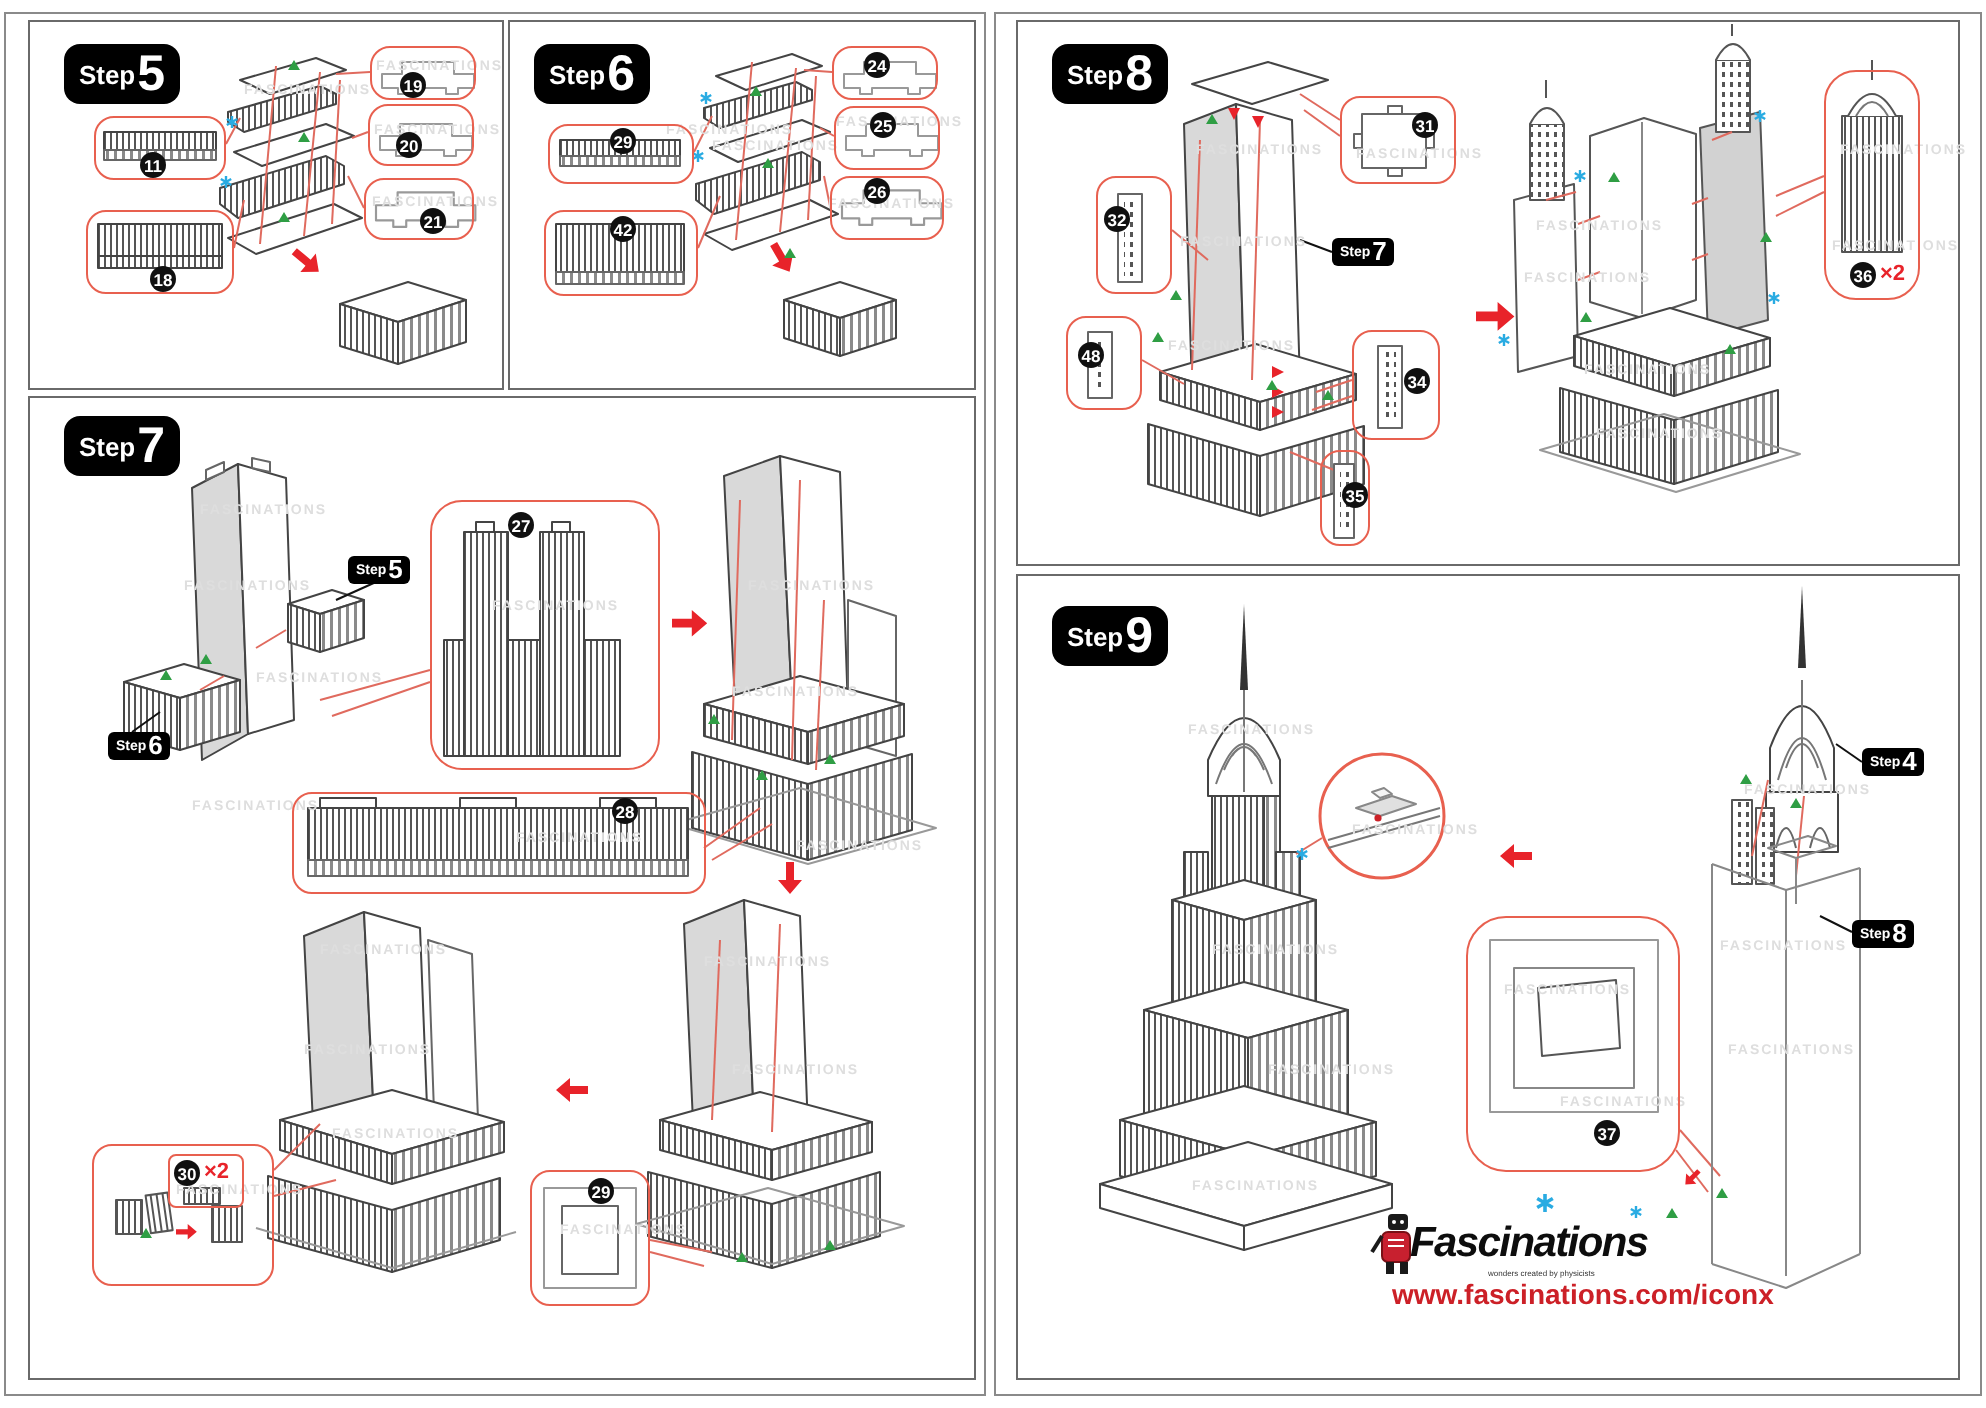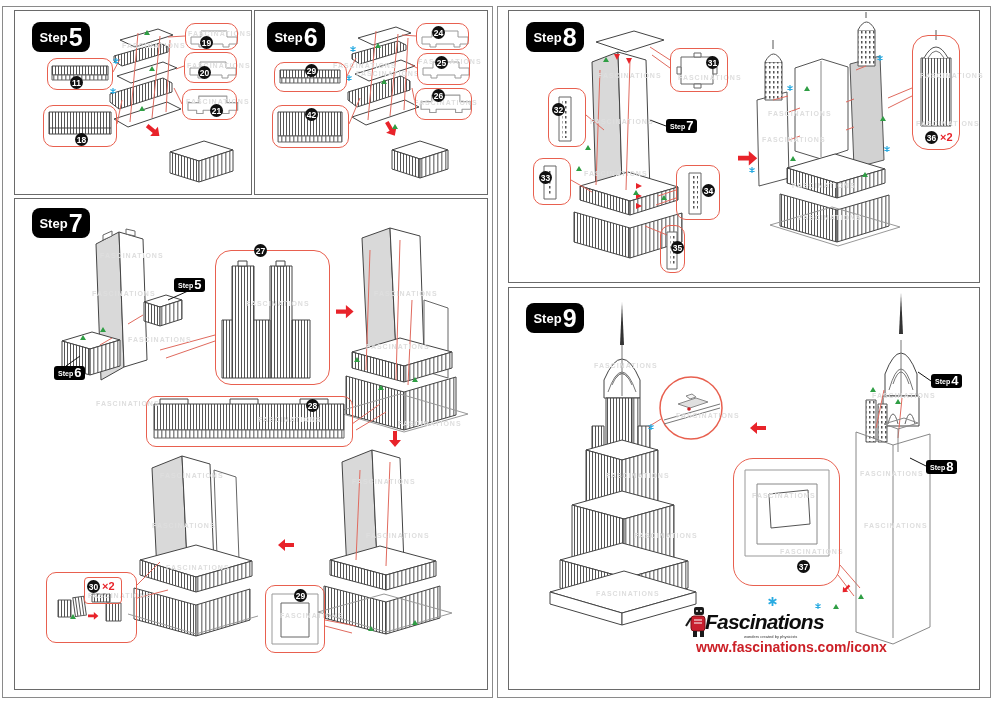--- a/index.html
+++ b/index.html
@@ -538,28 +538,28 @@
   <div class="pnum" style="left:70px;top:76px">11</div>
   <div class="pnum" style="left:75px;top:133px">18</div>
   <div class="pnum" style="left:200px;top:36px">19</div>
   <div class="pnum" style="left:198px;top:66px">20</div>
   <div class="pnum" style="left:210px;top:104px">21</div>
   <div class="pnum" style="left:305px;top:64px">29</div>
   <div class="pnum" style="left:305px;top:108px">42</div>
   <div class="pnum" style="left:432px;top:26px">24</div>
   <div class="pnum" style="left:435px;top:56px">25</div>
   <div class="pnum" style="left:432px;top:89px">26</div>
-  <div class="pnum" style="left:254px;top:244px">27</div>
+  <div class="pnum" style="left:254px;top:256px">27</div>
   <div class="pnum" style="left:306px;top:399px">28</div>
   <div class="pnum" style="left:294px;top:589px">29</div>
   <div class="pnum" style="left:87px;top:580px">30</div>
   <span class="x2" style="left:102px;top:581px">×2</span>
   <div class="pnum" style="left:706px;top:56px">31</div>
   <div class="pnum" style="left:552px;top:103px">32</div>
-  <div class="pnum" style="left:539px;top:171px">33</div>
+  <div class="pnum" style="left:539px;top:171px">48</div>
   <div class="pnum" style="left:702px;top:184px">34</div>
   <div class="pnum" style="left:671px;top:241px">35</div>
   <div class="pnum" style="left:925px;top:131px">36</div>
   <span class="x2" style="left:940px;top:132px">×2</span>
   <div class="pnum" style="left:797px;top:560px">37</div>
 
   <div class="brand" style="left:705px;top:610px">Fascinations</div>
   <div class="tagline" style="left:744px;top:634px">wonders created by physicists</div>
   <div class="url" style="left:696px;top:639px">www.fascinations.com/iconx</div>
 

